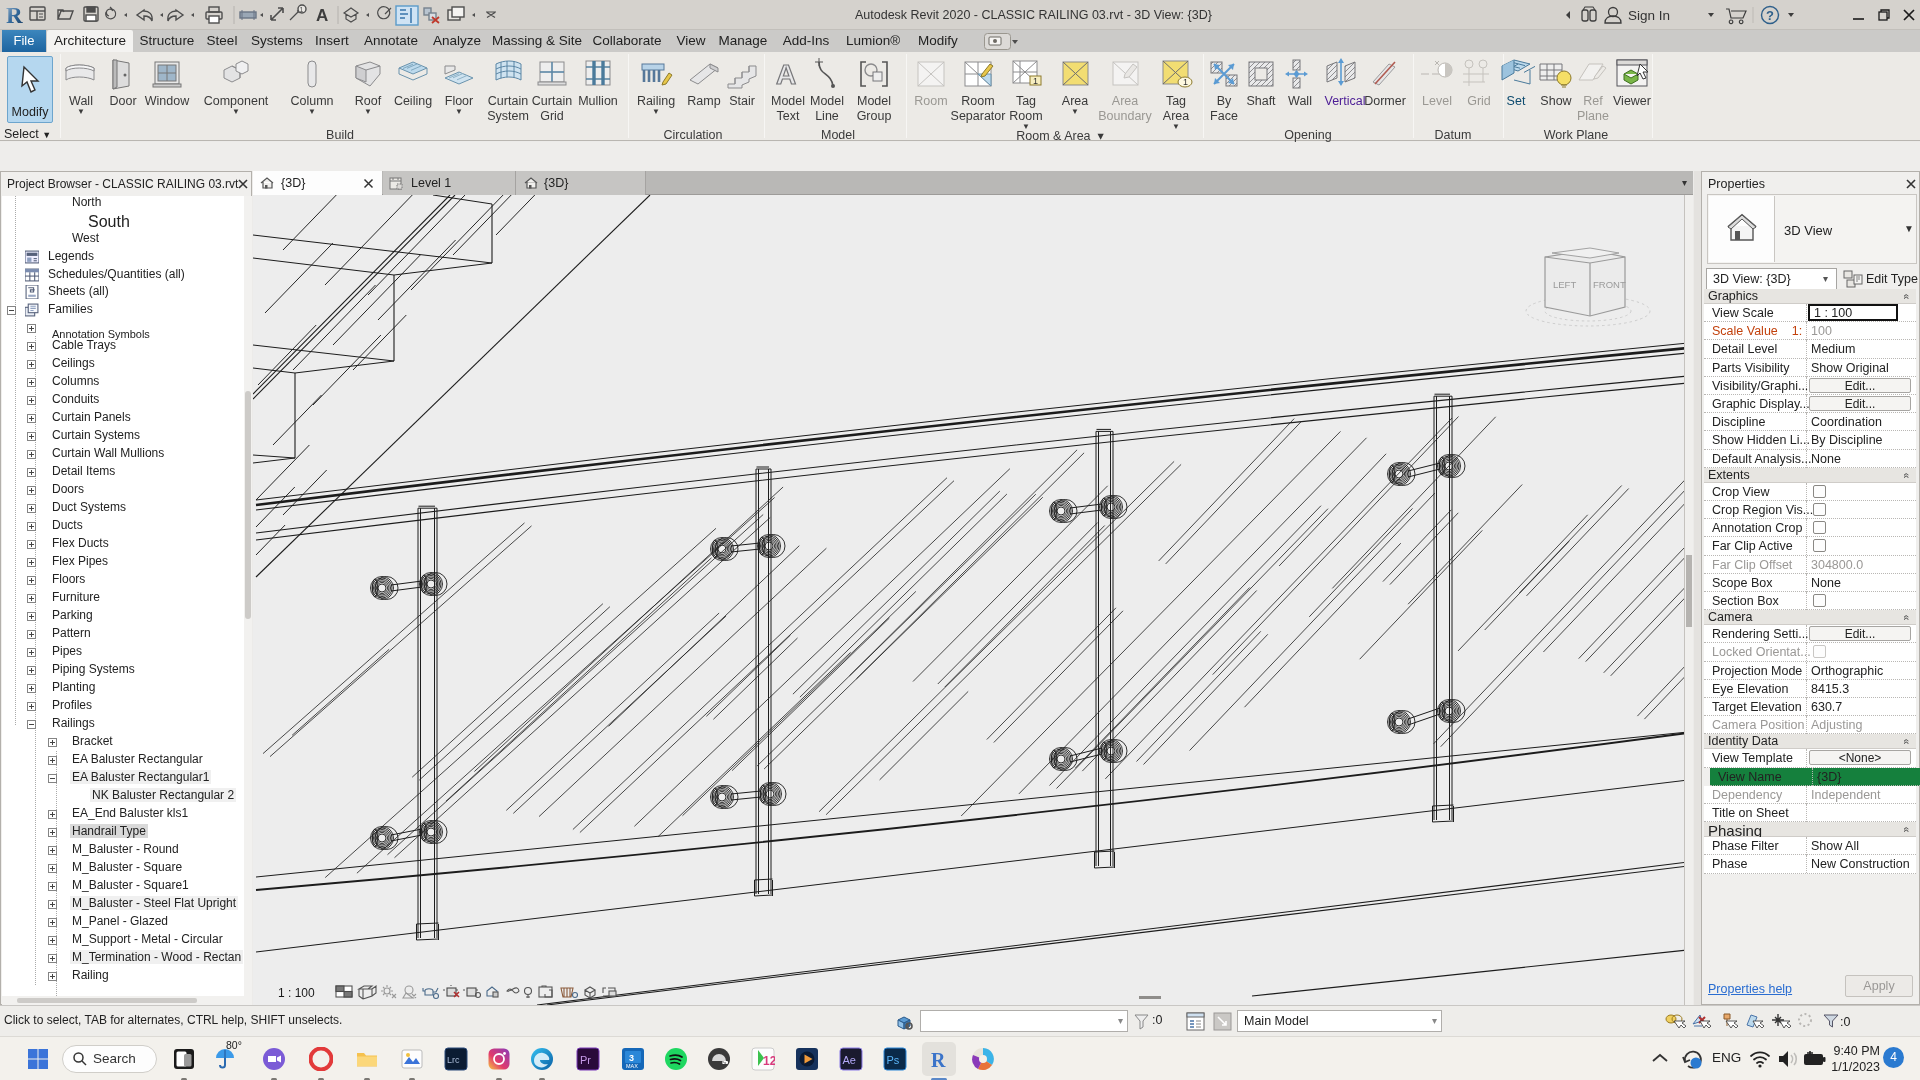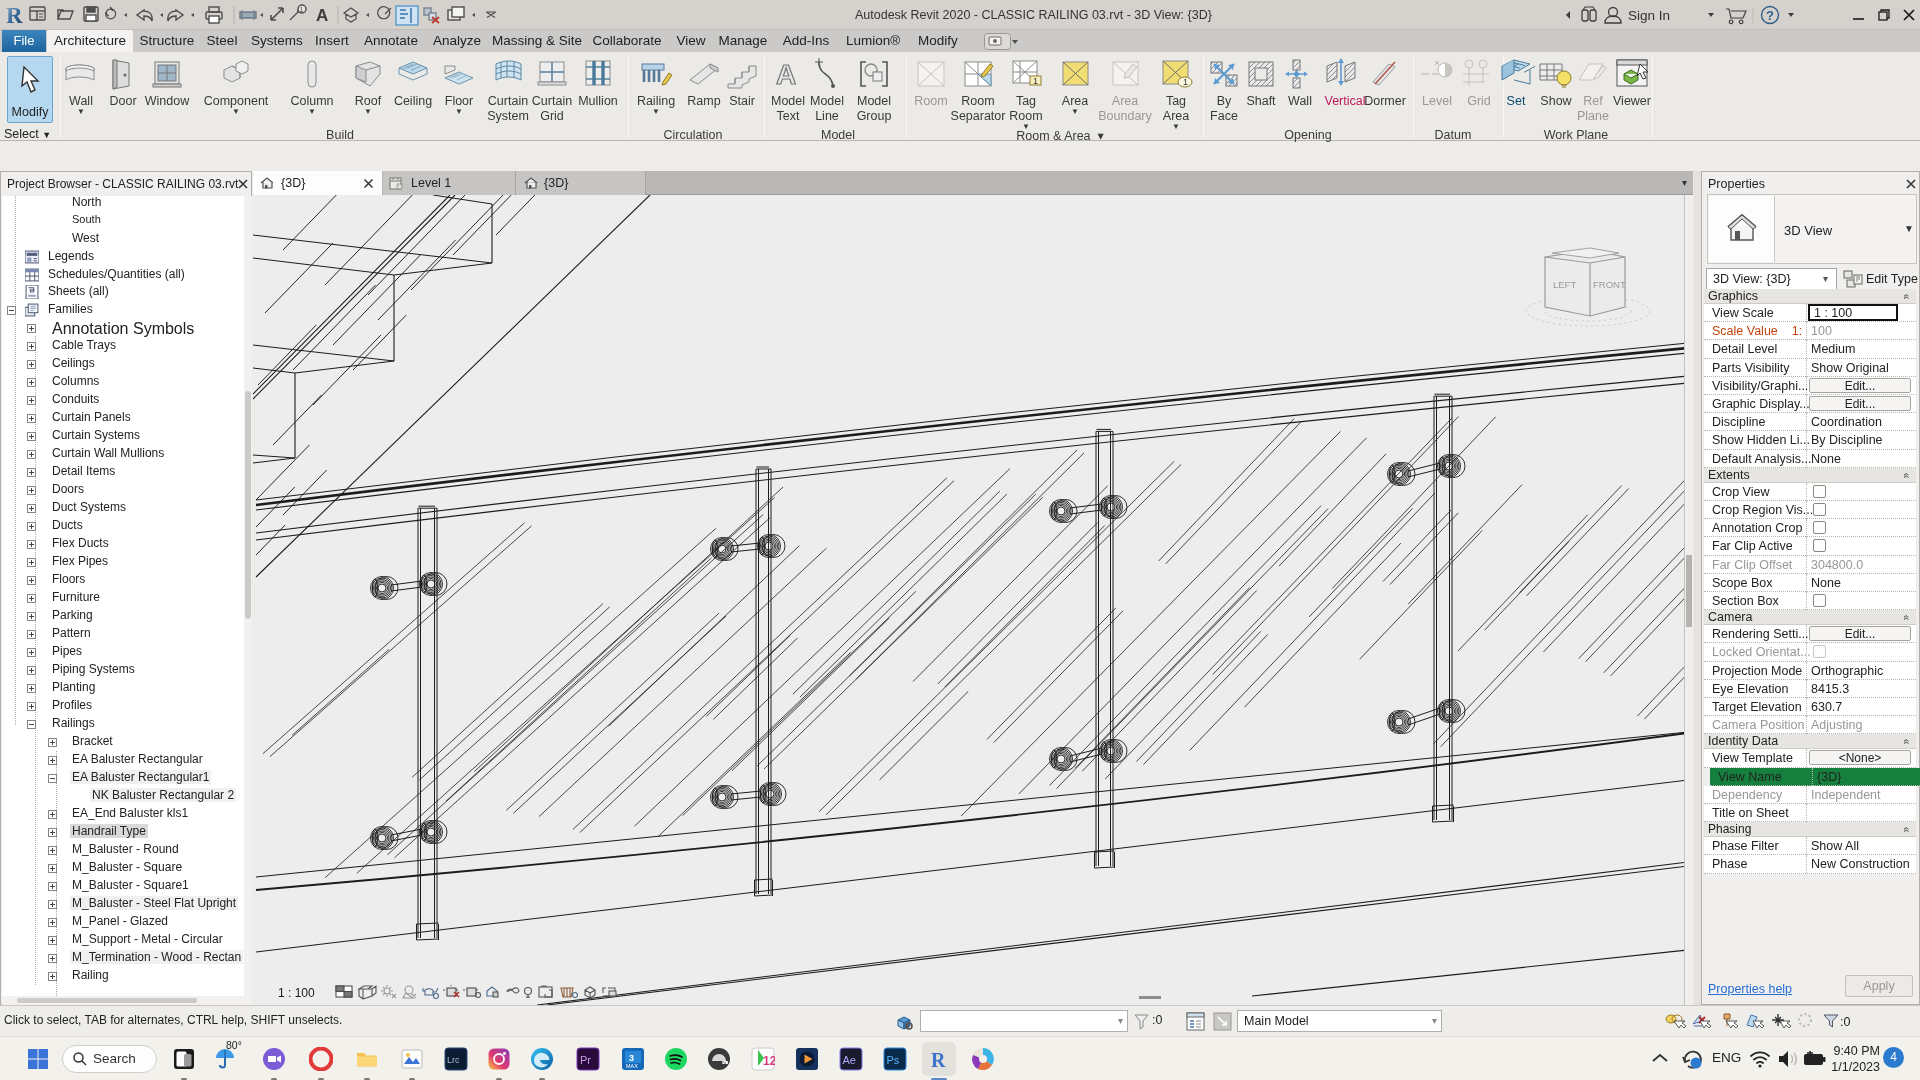--- a/index.html
+++ b/index.html
@@ -386,21 +386,21 @@
               <rect width="5" height="5" fill="#e9e9ea"></rect>
               <path d="M0 5 L5 0" stroke="#8f8f91" stroke-width="1"></path>
             </pattern>
           </defs>
           <path d="M6 10 l10 -4 v16 l-10 4z" fill="url(#h4)" stroke="#77777a"></path>
           <path d="M24 10 l10 -4 v16 l-10 4z" fill="url(#h4)" stroke="#77777a"></path>
           <path d="M20 4 v24" stroke="#5b9bd3" stroke-width="1.6"></path>
           <path d="M20 2 l-3 5 h6z M20 30 l-3 -5 h6z" fill="#5b9bd3"></path>
         </svg>
       </div>
-      <div class="tx" style="left:1296px;top:42px;width:98px;text-align:center;font-size:12.5px;color:#be185d">Vertical</div>
+      <div class="tx" style="left:1296px;top:42px;width:98px;text-align:center;font-size:12.5px;color:#4c1d95">Vertical</div>
       <div class="abs" style="left:1363px;top:4px;width:44px;height:36px">
         <svg width="40" height="36" viewBox="0 0 40 36" style="position:absolute;left:2px;top:0">
           <path d="M8 26 L24 8 l6 3 -16 18z" fill="#e6e6e7" stroke="#9a9a9c"></path>
           <path d="M10 28 L30 6" stroke="#b05a50" stroke-width="1.6"></path>
         </svg>
       </div>
       <div class="tx" style="left:1340px;top:42px;width:90px;text-align:center;font-size:12.5px;color:#3a3a3a">Dormer</div>
       <div class="abs" style="left:1415px;top:4px;width:44px;height:36px">
         <svg width="40" height="36" viewBox="0 0 40 36" style="position:absolute;left:2px;top:0">
           <path d="M4 18 h8 m3 0 h8" stroke="#b9b6b1" stroke-width="1.2" fill="none"></path>
@@ -458,21 +458,21 @@
     <div class="abs" style="left:0;top:171px;width:252px;height:834px;background:#f0efed;border:1px solid #b3b0ab">
       <div class="tx" style="left:6px;top:5px;font-size:12px;color:#222">Project Browser - CLASSIC RAILING 03.rvt</div>
       <svg class="abs" style="left:236px;top:6px" width="12" height="12" viewBox="0 0 12 12">
         <path d="M2 2 L10 10 M10 2 L2 10" stroke="#333" stroke-width="1.6"></path>
       </svg>
       <div class="abs" style="left:1px;top:24px;width:242px;height:800px;background:#fff;overflow:hidden">
         <div class="abs" style="left:13px;top:0px;width:1px;height:530px;background-image:repeating-linear-gradient(#aaa 0 1px,transparent 1px 2px)"></div>
         <div class="abs" style="left:33px;top:140px;width:1px;height:650px;background-image:repeating-linear-gradient(#aaa 0 1px,transparent 1px 2px)"></div>
         <div class="abs" style="left:54px;top:555px;width:1px;height:245px;background-image:repeating-linear-gradient(#aaa 0 1px,transparent 1px 2px)"></div>
         <div class="tx" style="left:68px;top:-1px;font-size:12px;padding:0 2px">North</div>
-        <div class="tx" style="left:68px;top:17px;font-size:11px;padding:0 2px">South</div>
+        <div class="tx" style="left:84px;top:17px;font-size:16px;padding:0 2px">South</div>
         <div class="tx" style="left:68px;top:35px;font-size:12px;padding:0 2px">West</div>
         <svg class="abs" style="left:23px;top:54px" width="14" height="14" viewBox="0 0 13 13">
           <rect x="0" y="1" width="13" height="11" fill="#eef" stroke="#55607a"></rect>
           <rect x="1.5" y="2.5" width="10" height="3" fill="#55607a"></rect>
           <rect x="2" y="7" width="4" height="4" fill="#8fa0c0"></rect>
           <line x1="8" y1="8" x2="11" y2="8" stroke="#55607a"></line>
           <line x1="8" y1="10" x2="11" y2="10" stroke="#55607a"></line>
         </svg>
         <div class="tx" style="left:44px;top:53px;font-size:12px;padding:0 2px">Legends</div>
         <svg class="abs" style="left:23px;top:72px" width="14" height="14" viewBox="0 0 13 13">
@@ -493,21 +493,21 @@
         <div class="abs" style="left:7px;top:114px;width:5px;height:1px;background:#444"></div>
         <svg class="abs" style="left:23px;top:107px" width="14" height="14" viewBox="0 0 13 13">
           <rect x="0" y="4" width="9" height="8" fill="#e8ecf4" stroke="#55607a"></rect>
           <rect x="3" y="1" width="9" height="8" fill="#f6f8fc" stroke="#55607a"></rect>
           <path d="M5 3 h5 M5 5 h5 M5 7 h3" stroke="#8fa0c0"></path>
         </svg>
         <div class="tx" style="left:44px;top:106px;font-size:12px;padding:0 2px">Families</div>
         <div class="abs" style="left:25px;top:128px;width:9px;height:9px;background:#fff;border:1px solid #848484"></div>
         <div class="abs" style="left:27px;top:132px;width:5px;height:1px;background:#444"></div>
         <div class="abs" style="left:29px;top:130px;width:1px;height:5px;background:#444"></div>
-        <div class="tx" style="left:48px;top:124px;font-size:16px;padding:0 2px">Annotation Symbols</div>
+        <div class="tx" style="left:48px;top:132px;font-size:11px;padding:0 2px">Annotation Symbols</div>
         <div class="abs" style="left:25px;top:146px;width:9px;height:9px;background:#fff;border:1px solid #848484"></div>
         <div class="abs" style="left:27px;top:150px;width:5px;height:1px;background:#444"></div>
         <div class="abs" style="left:29px;top:148px;width:1px;height:5px;background:#444"></div>
         <div class="tx" style="left:48px;top:142px;font-size:12px;padding:0 2px">Cable Trays</div>
         <div class="abs" style="left:25px;top:164px;width:9px;height:9px;background:#fff;border:1px solid #848484"></div>
         <div class="abs" style="left:27px;top:168px;width:5px;height:1px;background:#444"></div>
         <div class="abs" style="left:29px;top:166px;width:1px;height:5px;background:#444"></div>
         <div class="tx" style="left:48px;top:160px;font-size:12px;padding:0 2px">Ceilings</div>
         <div class="abs" style="left:25px;top:182px;width:9px;height:9px;background:#fff;border:1px solid #848484"></div>
         <div class="abs" style="left:27px;top:186px;width:5px;height:1px;background:#444"></div>
@@ -1218,21 +1218,21 @@
         </div>
         <div class="tx" style="left:107px;top:2px;font-size:12.5px;color:#9a9896">Independent</div>
       </div>
       <div class="abs" style="left:2px;top:632.0px;width:212px;height:18.2px;background:#fff;border-bottom:1px dotted #b9b7b4">
         <div class="abs" style="left:0;top:0;width:103px;height:18px;border-right:1px dotted #b9b7b4">
           <div class="tx" style="left:8px;top:2px;font-size:12.5px;color:#222">Title on Sheet</div>
         </div>
         <div class="tx" style="left:107px;top:2px;font-size:12.5px;color:#222"></div>
       </div>
       <div class="abs" style="left:2px;top:650.2px;width:212px;height:15px;background:#e7e5e1;border-bottom:1px solid #cfccc8">
-        <div class="tx" style="left:4px;top:0px;font-size:12px;color:#222">Phasing</div>
+        <div class="tx" style="left:4px;top:0px;font-size:15px;color:#222">Phasing</div>
         <div class="abs" style="right:6px;top:2px;font-size:10px;color:#444;transform:rotate(90deg)">«</div>
       </div>
       <div class="abs" style="left:2px;top:665.2px;width:212px;height:18.2px;background:#fff;border-bottom:1px dotted #b9b7b4">
         <div class="abs" style="left:0;top:0;width:103px;height:18px;border-right:1px dotted #b9b7b4">
           <div class="tx" style="left:8px;top:2px;font-size:12.5px;color:#222">Phase Filter</div>
         </div>
         <div class="tx" style="left:107px;top:2px;font-size:12.5px;color:#222">Show All</div>
       </div>
       <div class="abs" style="left:2px;top:683.4px;width:212px;height:18.2px;background:#fff;border-bottom:1px dotted #b9b7b4">
         <div class="abs" style="left:0;top:0;width:103px;height:18px;border-right:1px dotted #b9b7b4">

